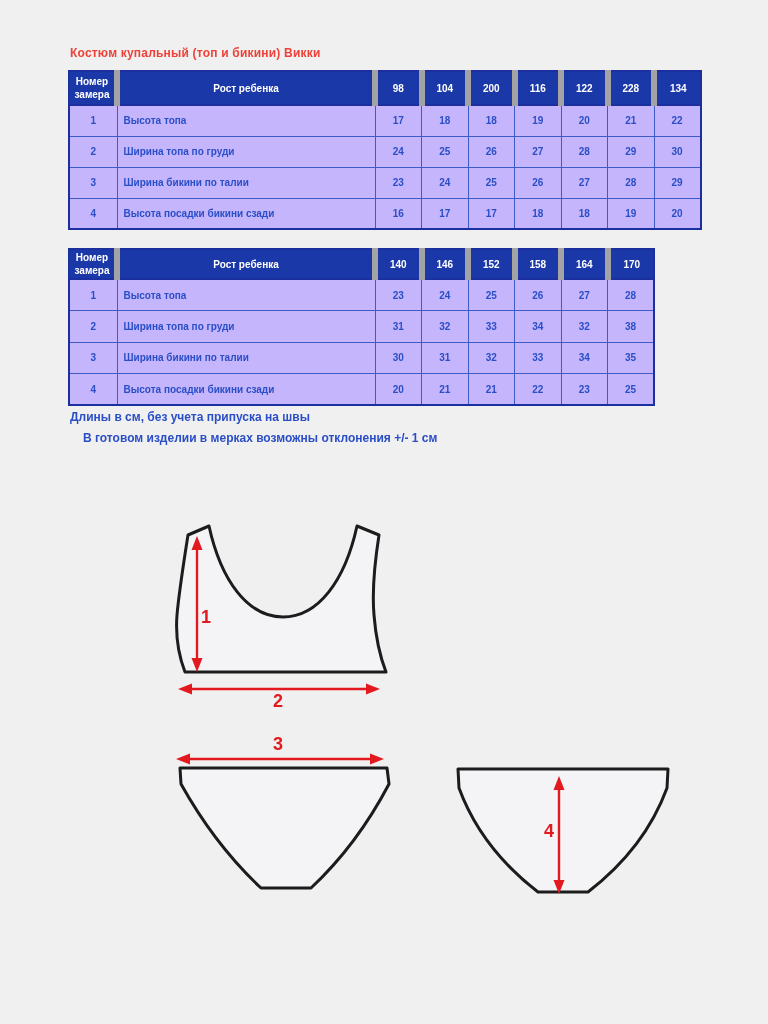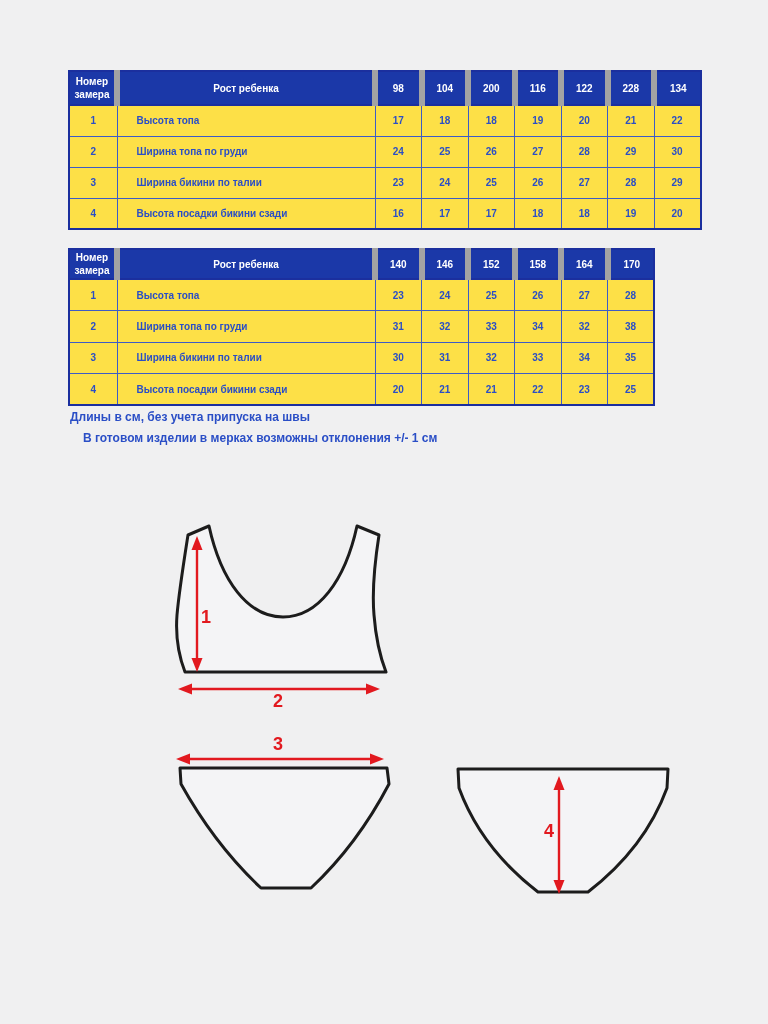--- a/index.html
+++ b/index.html
@@ -1,45 +1,46 @@
 <!DOCTYPE html>
 <html><head>
 <meta charset="utf-8">
 <style>
   html,body{margin:0;padding:0;background:#f0f0f1;}
   .page{position:relative;width:768px;height:1024px;background:#f0f0f1;
         font-family:"Liberation Sans",sans-serif;overflow:hidden;}
   .title{position:absolute;left:70px;top:46px;font-size:12px;font-weight:bold;
          color:#ee4238;letter-spacing:.2px;}
   table.size-table{position:absolute;border-collapse:collapse;table-layout:fixed;
-         border:2px solid #1b2f9e;background:#fde047;}
+         border:2px solid #1b2f9e;background:#c4b5fd;}
   .t1{left:68px;top:70px;width:632px;}
   .t2{left:68px;top:248px;width:585px;}
   .size-table th{background:#1b38a8;color:#ffffff;font-size:10px;font-weight:bold;
          line-height:1.3;padding:0 2px;border-left:6px solid #a3a3a3;border-bottom:2px solid #1b2f9e;}
   .size-table th:first-child{border-left:none;}
   .size-table td{color:#2a4ec6;font-size:10px;font-weight:bold;text-align:center;
          padding:0;border:1px solid #3d5bc6;}
-  .size-table td.lbl{text-align:left;padding-left:19px;}
+  .size-table td.lbl{text-align:left;padding-left:6px;}
   .t1 thead tr{height:34px;} .t2 thead tr{height:30px;}
   .t1 tbody tr{height:31px;} .t2 tbody tr{height:31.5px;}
   .note{position:absolute;left:70px;color:#2a4ec6;font-size:12px;font-weight:bold;}
   .n1{top:410px;} .n2{top:431px;margin-left:13px;}
   svg.diagrams{position:absolute;left:0;top:500px;}
   .garment{fill:#f4f4f6;stroke:#1c1c1c;stroke-width:3;stroke-linejoin:round;stroke-linecap:round;}
   .arrow{stroke:#e2191f;stroke-width:2.4;fill:none;}
   .ahead{fill:#e2191f;stroke:none;}
   .mlabel{fill:#e2191f;font-size:18px;font-weight:bold;
           font-family:"Liberation Sans",sans-serif;}
 </style>
 </head>
 <body>
 
 <div class="page">
 
+  <div class="title">Костюм купальный (топ и бикини) Викки</div>
 
   <table class="size-table t1">
       <colgroup>
         <col style="width: 48px;">
         <col style="width: 258px;">
         <col style="width: 46.5px;">
         <col style="width: 46.5px;">
         <col style="width: 46.5px;">
         <col style="width: 46.5px;">
         <col style="width: 46.5px;">

